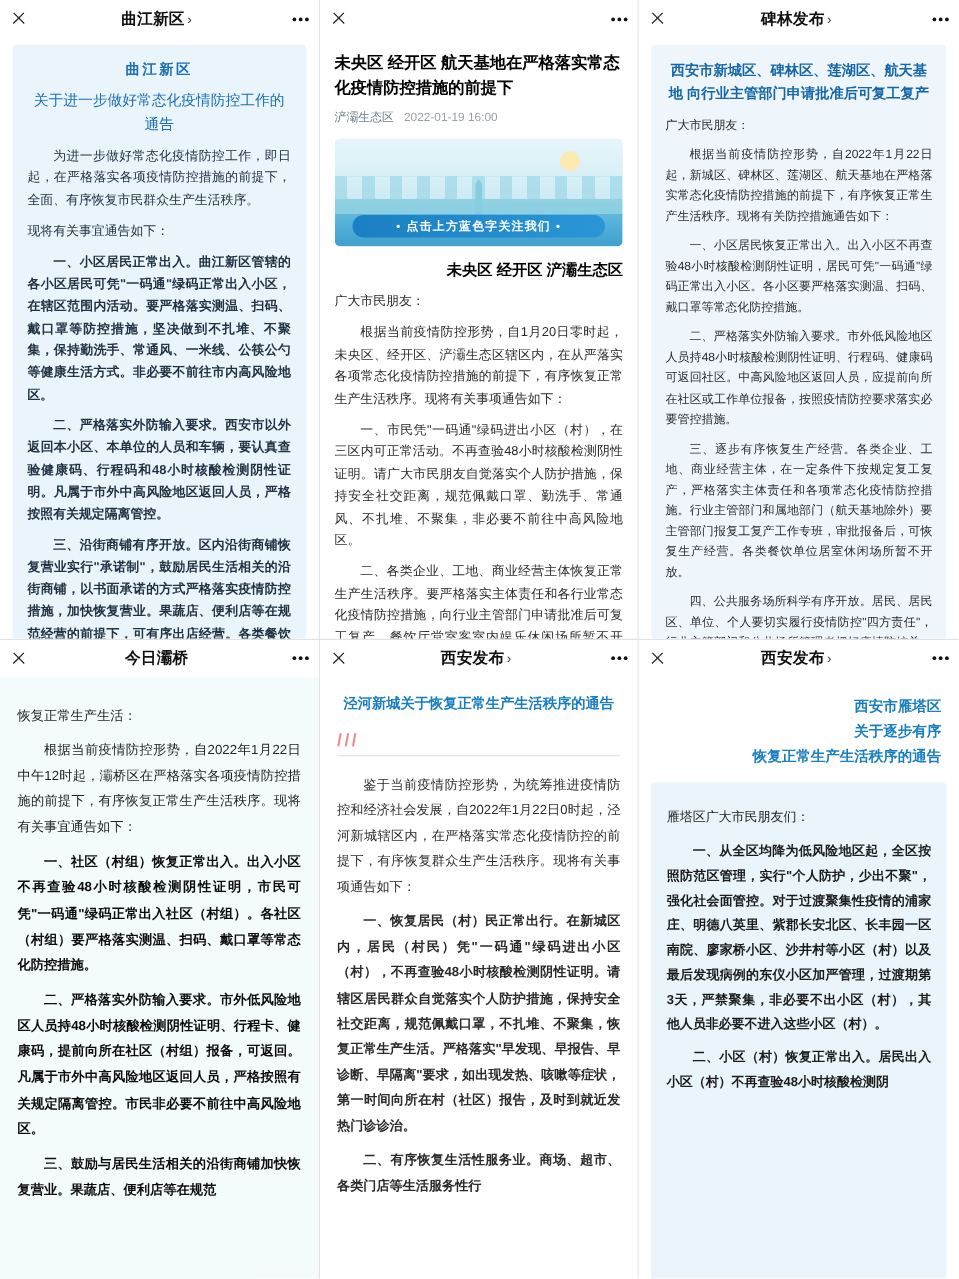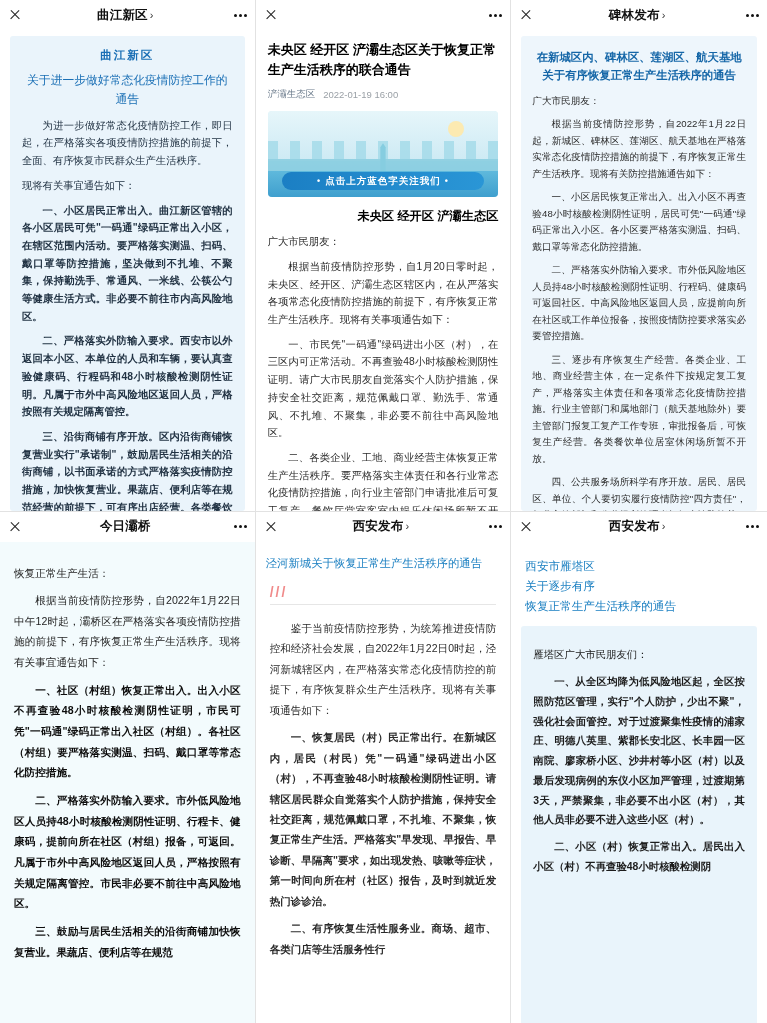--- a/index.html
+++ b/index.html
@@ -205,38 +205,38 @@
 
   
   .p4 .article { background: #f3fbfd; }
   .p4 .inner { padding: 14px 14px 0 14px; }
   .p4 p.body { font-size: 10.6px; line-height: 1.95; color: #1f1f1f; }
   .p4 p.body.b { color: #0d0d0d; }
 
   
   .p5 .article { background: #ffffff; }
   .p5 .head-title {
-    color: #1a7fc1; font-size: 11.4px; font-weight: 400;
-    line-height: 1.6; padding: 12px 10px 6px 10px;
+    color: #1a7fc1; font-size: 11.4px; font-weight: 700;
+    text-align: center; line-height: 1.6; padding: 12px 10px 6px 10px;
   }
   .p5 .slashes {
     color: #f08a8a; font-size: 14px; font-weight: 700;
     letter-spacing: 2px; padding: 6px 14px 0 14px;
   }
   .p5 .divider {
     height: 1px; background: #e6e6e6; margin: 4px 14px 0 14px;
   }
   .p5 .inner { padding: 6px 14px 0 14px; }
   .p5 p.body { font-size: 10.5px; line-height: 1.95; }
 
   
   .p6 .article { background: #ffffff; padding: 8px 10px 0 10px; }
   .p6 .title-wrap {
-    text-align: left; color: #1a7fc1;
-    font-size: 11.6px; font-weight: 400; line-height: 1.75;
+    text-align: right; color: #1a7fc1;
+    font-size: 11.6px; font-weight: 700; line-height: 1.75;
     padding: 6px 4px 10px 4px;
   }
   .p6 .card {
     background: #e9f4fb; border-radius: 3px;
     padding: 12px 12px 12px 12px; height: 100%;
   }
   .p6 p.body { font-size: 10.4px; line-height: 1.9; color: #1c1c1c; }
 </style>
 </head>
 <body>
@@ -271,21 +271,21 @@
       <span class="close-icon"></span>
       <span class="topbar-title"></span>
       <span class="dots-icon">
           <i></i>
           <i></i>
           <i></i>
         </span>
     </div>
     <div class="article">
       <div class="inner">
-        <div class="art-title" style="text-align:left;font-size:13px;">未央区 经开区 浐灞生态区关于恢复正常生产生活秩序的联合通告</div>
+        <div class="art-title" style="text-align:left;font-size:13px;">未央区 经开区 航天基地在严格落实常态化疫情防控措施的前提下</div>
         <div class="meta">
           <span class="src">浐灞生态区</span>
           <span>2022-01-19 16:00</span>
         </div>
         <div class="banner">
           <div class="sky"></div>
           <div class="sun"></div>
           <div class="city"></div>
           <div class="tower"></div>
           <div class="water"></div>
@@ -310,21 +310,21 @@
       <span class="close-icon"></span>
       <span class="topbar-title"><span>碑林发布</span><span class="chev">›</span></span>
       <span class="dots-icon">
           <i></i>
           <i></i>
           <i></i>
         </span>
     </div>
     <div class="article">
       <div class="card">
-        <div class="card-title">在新城区内、碑林区、莲湖区、航天基地 关于有序恢复正常生产生活秩序的通告</div>
+        <div class="card-title">西安市新城区、碑林区、莲湖区、航天基地 向行业主管部门申请批准后可复工复产</div>
         <p class="body noind" style="font-size:9.6px;">广大市民朋友：</p>
         <p class="body" style="font-size:9.6px;">根据当前疫情防控形势，自2022年1月22日起，新城区、碑林区、莲湖区、航天基地在严格落实常态化疫情防控措施的前提下，有序恢复正常生产生活秩序。现将有关防控措施通告如下：</p>
         <p class="body" style="font-size:9.6px;">一、小区居民恢复正常出入。出入小区不再查验48小时核酸检测阴性证明，居民可凭"一码通"绿码正常出入小区。各小区要严格落实测温、扫码、戴口罩等常态化防控措施。</p>
         <p class="body" style="font-size:9.6px;">二、严格落实外防输入要求。市外低风险地区人员持48小时核酸检测阴性证明、行程码、健康码可返回社区。中高风险地区返回人员，应提前向所在社区或工作单位报备，按照疫情防控要求落实必要管控措施。</p>
         <p class="body" style="font-size:9.6px;">三、逐步有序恢复生产经营。各类企业、工地、商业经营主体，在一定条件下按规定复工复产，严格落实主体责任和各项常态化疫情防控措施。行业主管部门和属地部门（航天基地除外）要主管部门报复工复产工作专班，审批报备后，可恢复生产经营。各类餐饮单位居室休闲场所暂不开放。</p>
         <p class="body" style="font-size:9.6px;">四、公共服务场所科学有序开放。居民、居民区、单位、个人要切实履行疫情防控"四方责任"，行业主管部门和公共场所管理者把好疫情防控关。商场、超市、"一米线"和以下健康管理、规范进出等常态化疫情防控措施，不再查验48小时核酸检测阴性证明。</p>
 
       </div>
     </div>
   </div>

